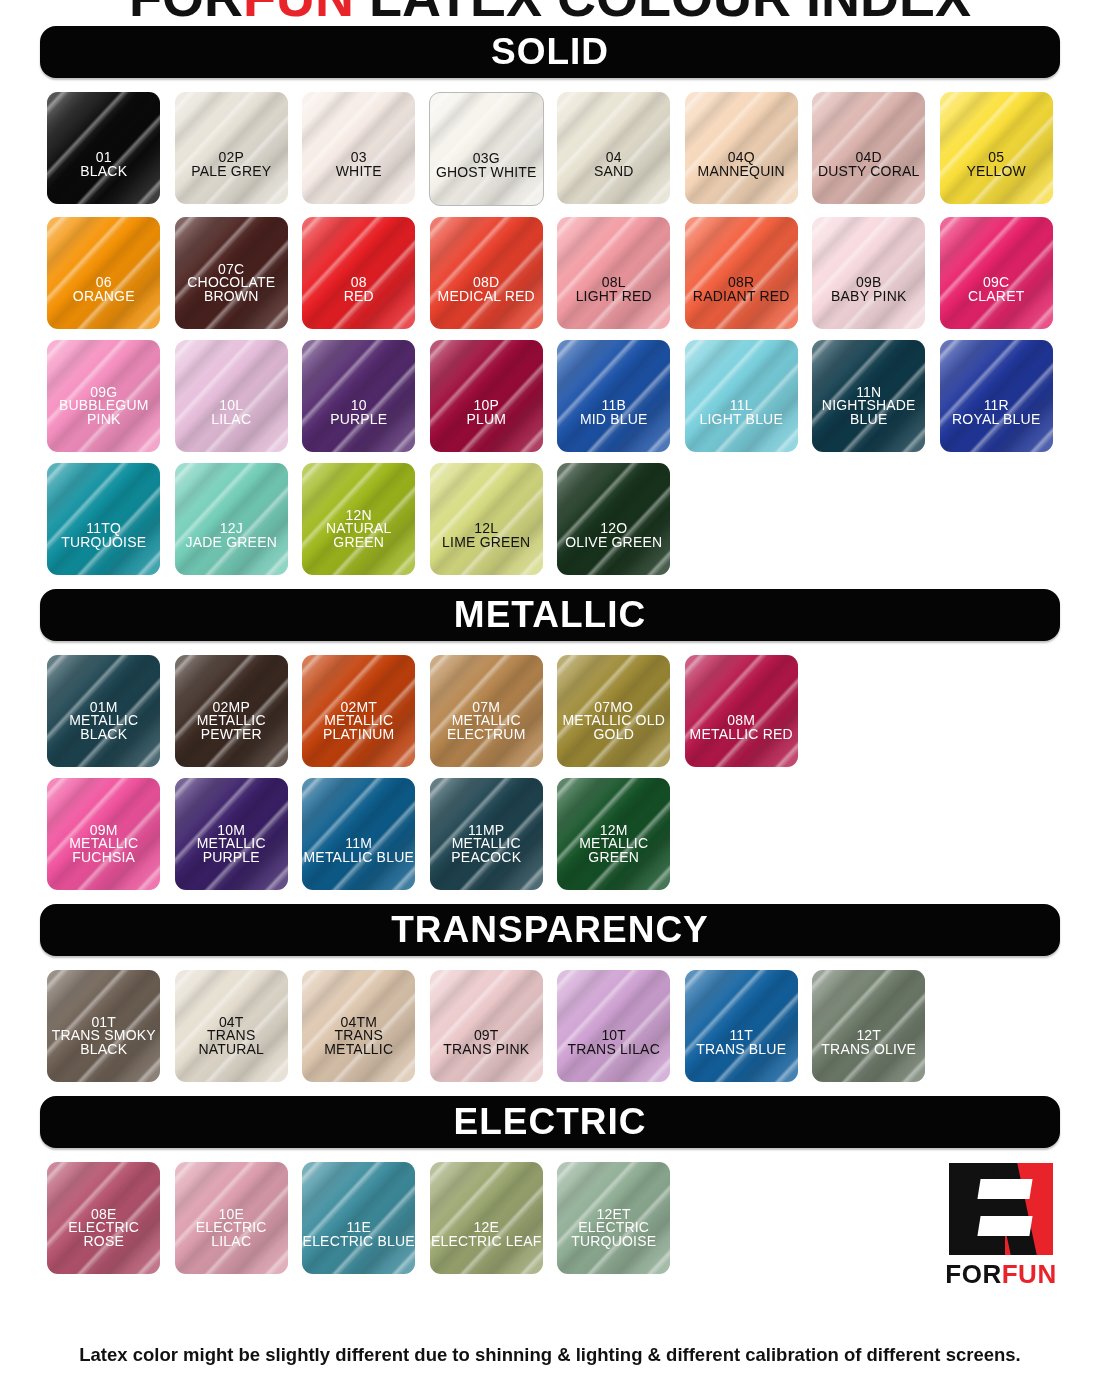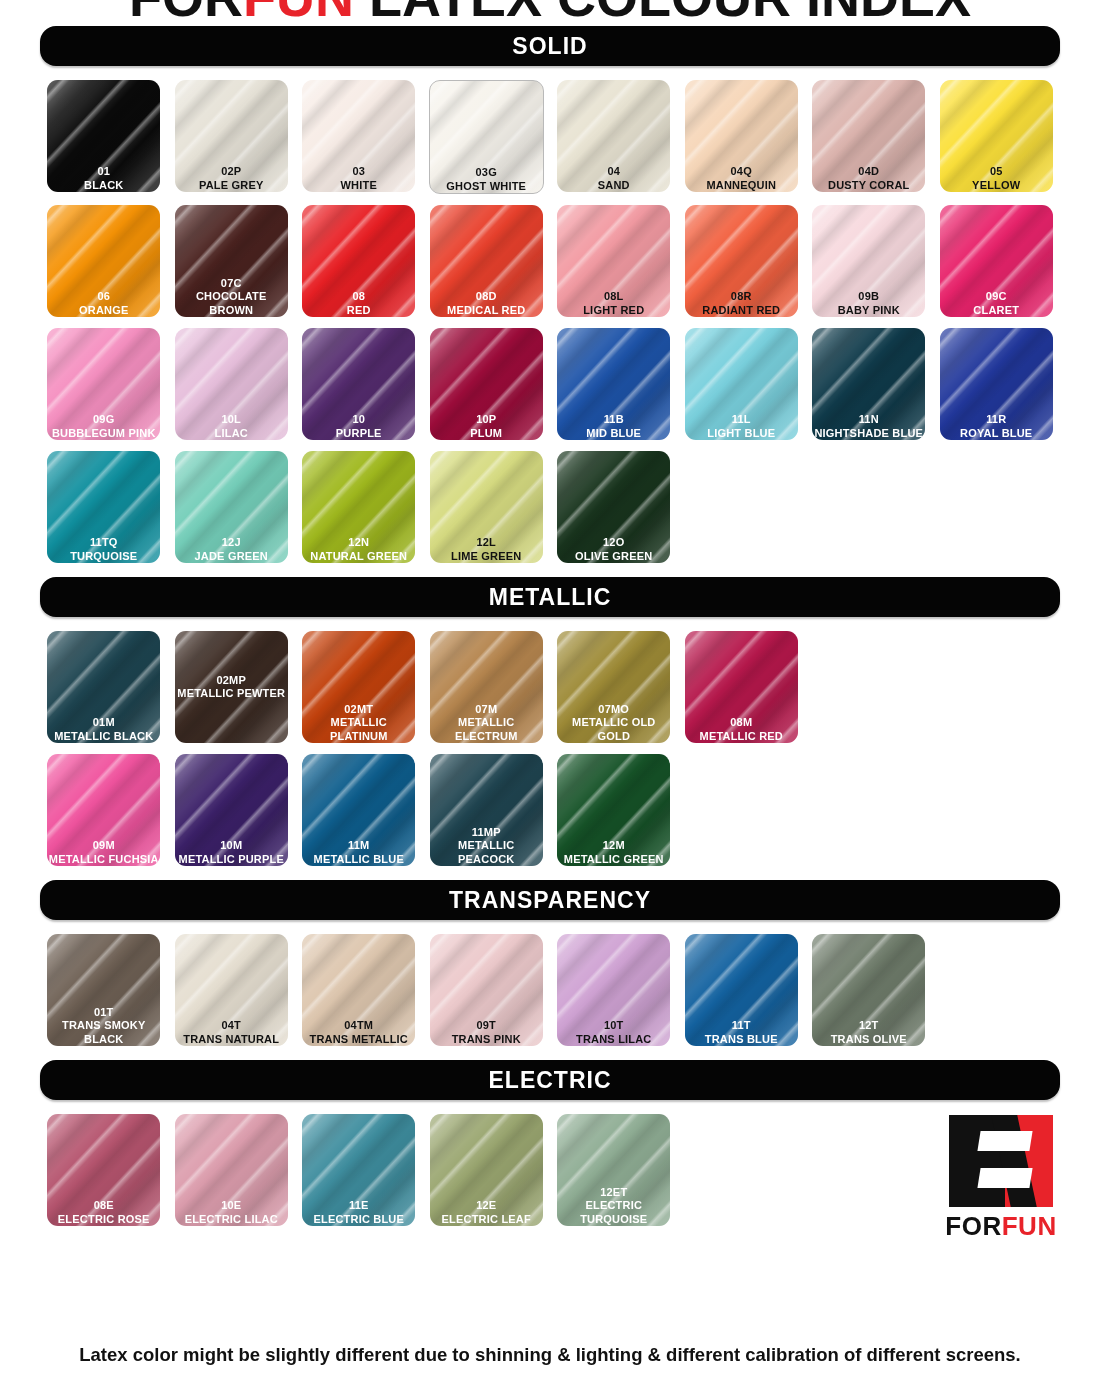--- a/index.html
+++ b/index.html
@@ -20,24 +20,24 @@
     font-family:"Liberation Sans", sans-serif;
     color:#111;
   }
 
   .wrap{position:absolute;left:40px;top:26px;width:1020px;}
 
   
   .bar{
     background:#050505;
     border-radius:16px;
-    height:40px;
+    height:52px;
     display:flex;align-items:center;justify-content:center;
     color:#ffffff;
-    font-size:23px;font-weight:bold;
+    font-size:37px;font-weight:bold;
     letter-spacing:1px;
     margin-bottom:14px;
     box-shadow:0 2px 2px rgba(0,0,0,.25);
   }
   .section{margin-bottom:14px;}
 
   
   .row{display:flex;gap:0px;margin-bottom:11px;}
   .cell{width:127.5px;display:flex;justify-content:center;}
   .sw{
@@ -62,24 +62,24 @@
         rgba(0,0,0,0.10) 33px,
         rgba(255,255,255,0.00) 44px),
       linear-gradient(133deg, rgba(255,255,255,0.35) 0%, rgba(255,255,255,0.0) 38%, rgba(0,0,0,0.10) 70%, rgba(255,255,255,0.22) 100%);
     pointer-events:none;
   }
   .sw .lbl{
     position:relative;
     z-index:2;
     width:100%;
     text-align:center;
-    font-size:11px;
-    font-weight:bold;
+    font-size:14px;
+    font-weight:normal;
     line-height:13.5px;
-    padding-bottom:0;
+    padding-bottom:26px;
     letter-spacing:.2px;
     font-family:"Liberation Sans", sans-serif;
   }
   .lbl.dark{color:#111111;}
   .lbl.light{color:#ffffff;}
   .logo{
     position:absolute;right:0px;top:1px;
     width:118px;height:128px;
   }
   .logo .mark{
@@ -405,21 +405,21 @@
           <div class="cell">
             <div class="sw" style="background: rgb(29, 68, 80);">
               <div class="gloss"></div>
               <div class="lbl light">
                 <div>01M</div>
                 <div>METALLIC BLACK</div>
               </div>
             </div>
           </div>
           <div class="cell">
-            <div class="sw" style="background: rgb(59, 42, 34); align-items: center;">
+            <div class="sw" style="background: rgb(59, 42, 34);">
               <div class="gloss"></div>
               <div class="lbl light">
                 <div>02MP</div>
                 <div>METALLIC PEWTER</div>
               </div>
             </div>
           </div>
           <div class="cell">
             <div class="sw" style="background: #c2410c;">
               <div class="gloss"></div>

